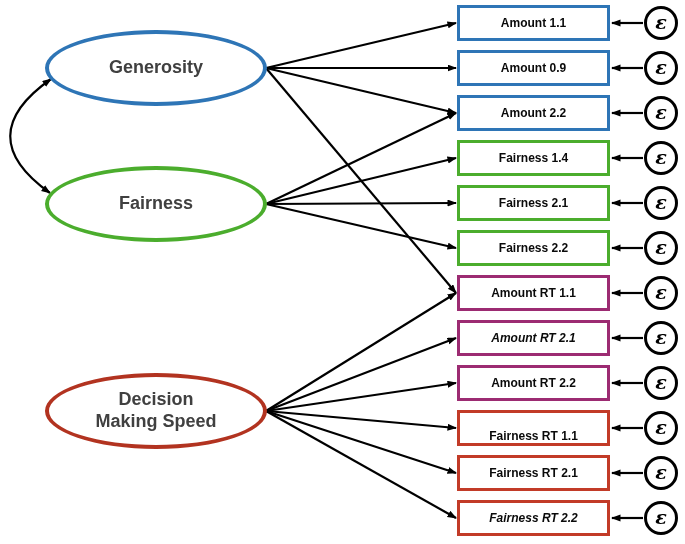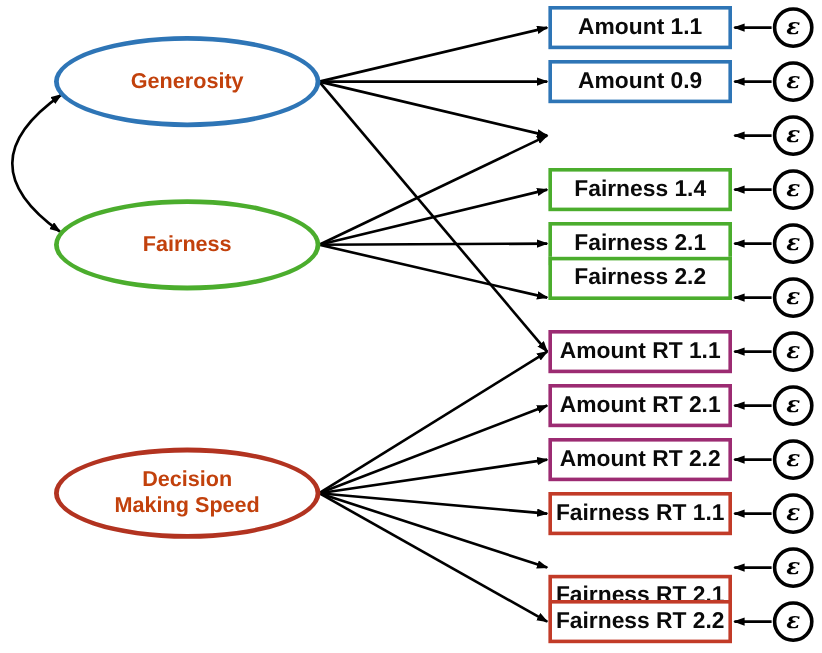--- a/index.html
+++ b/index.html
@@ -5,26 +5,26 @@
   html,body { margin:0; padding:0; background:#ffffff; }
   .canvas {
     position:relative; width:685px; height:544px; background:#ffffff;
     font-family:"Liberation Sans", sans-serif; overflow:hidden;
   }
   svg.edge-layer { position:absolute; left:0; top:0; width:685px; height:544px; }
   .latent {
     position:absolute; width:214px; height:68px; border:4px solid #333;
     border-radius:50%; background:#ffffff; display:flex; flex-direction:column;
     align-items:center; justify-content:center; text-align:center;
-    font-weight:700; font-size:18px; color:#c2410c; line-height:1.2;
+    font-weight:700; font-size:18px; color:#404040; line-height:1.2;
   }
   .obs {
     position:absolute; left:457px; width:147px; height:30px; border:3px solid #333;
     background:#ffffff; display:flex; align-items:center; justify-content:center;
-    font-weight:700; font-size:19px; color:#0a0a0a; white-space:nowrap;
+    font-weight:700; font-size:12px; color:#0a0a0a; white-space:nowrap;
   }
   .err {
     position:absolute; left:644px; width:28px; height:28px; border:3px solid #000;
     border-radius:50%; background:#ffffff; display:flex; align-items:center;
     justify-content:center;
   }
   .eps {
     font-family:"DejaVu Serif", serif; font-style:italic; font-weight:700;
     font-size:19px; color:#000; transform:translateY(-1px);
   }
@@ -82,45 +82,48 @@
     <span>Decision</span>
     <span>Making Speed</span>
   </div>
 
   <div class="obs" id="node-amount11" style="top: 5px; border-color: rgb(46, 117, 182);">
       <span>Amount 1.1</span>
     </div>
   <div class="obs" id="node-amount21" style="top: 50px; border-color: rgb(46, 117, 182);">
       <span>Amount 0.9</span>
     </div>
+  <div class="obs" id="node-amount22" style="top: 95px; border-color: rgb(46, 117, 182);">
+      <span>Amount 2.2</span>
+    </div>
   <div class="obs" id="node-fairness11" style="top: 140px; border-color: rgb(75, 173, 45);">
       <span>Fairness 1.4</span>
     </div>
   <div class="obs" id="node-fairness21" style="top: 185px; border-color: rgb(75, 173, 45);">
       <span>Fairness 2.1</span>
     </div>
-  <div class="obs" id="node-fairness22" style="top: 214px; border-color: rgb(75, 173, 45);">
+  <div class="obs" id="node-fairness22" style="top: 230px; border-color: rgb(75, 173, 45);">
       <span>Fairness 2.2</span>
     </div>
   <div class="obs" id="node-amountrt11" style="top: 275px; border-color: rgb(156, 43, 114);">
       <span>Amount RT 1.1</span>
     </div>
-  <div class="obs" id="node-amountrt21" style="top: 320px; border-color: rgb(156, 43, 114);">
+  <div class="obs" id="node-amountrt21" style="top: 320px; border-color: rgb(156, 43, 114); font-style: italic;">
       <span>Amount RT 2.1</span>
     </div>
   <div class="obs" id="node-amountrt22" style="top: 365px; border-color: rgb(156, 43, 114);">
       <span>Amount RT 2.2</span>
     </div>
-  <div class="obs" id="node-fairnessrt11" style="top: 410px; border-color: rgb(194, 59, 40);">
+  <div class="obs" id="node-fairnessrt11" style="top: 410px; border-color: rgb(194, 59, 40); align-items: flex-end;">
       <span>Fairness RT 1.1</span>
     </div>
-  <div class="obs" id="node-fairnessrt21" style="top: 455px; border-color: rgb(194, 59, 40); margin-top: 24px;">
+  <div class="obs" id="node-fairnessrt21" style="top: 455px; border-color: rgb(194, 59, 40);">
       <span>Fairness RT 2.1</span>
     </div>
-  <div class="obs" id="node-fairnessrt22" style="top: 500px; border-color: rgb(194, 59, 40);">
+  <div class="obs" id="node-fairnessrt22" style="top: 500px; border-color: rgb(194, 59, 40); font-style: italic;">
       <span>Fairness RT 2.2</span>
     </div>
 
   <div class="err" style="top:6px;">
       <span class="eps">ε</span>
     </div>
   <div class="err" style="top:51px;">
       <span class="eps">ε</span>
     </div>
   <div class="err" style="top:96px;">

